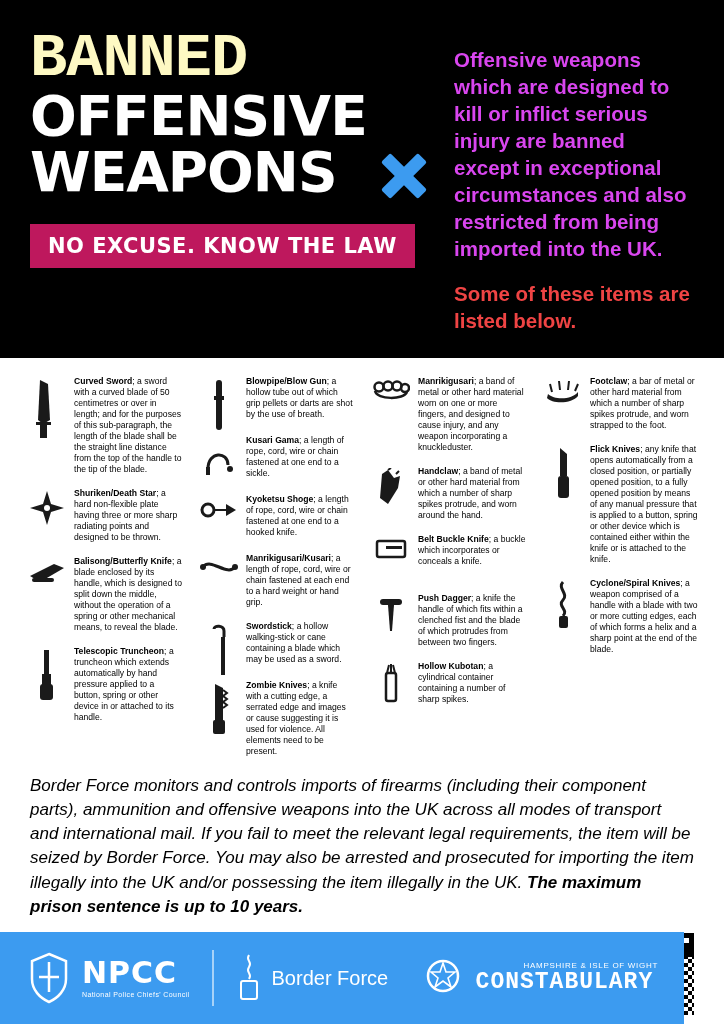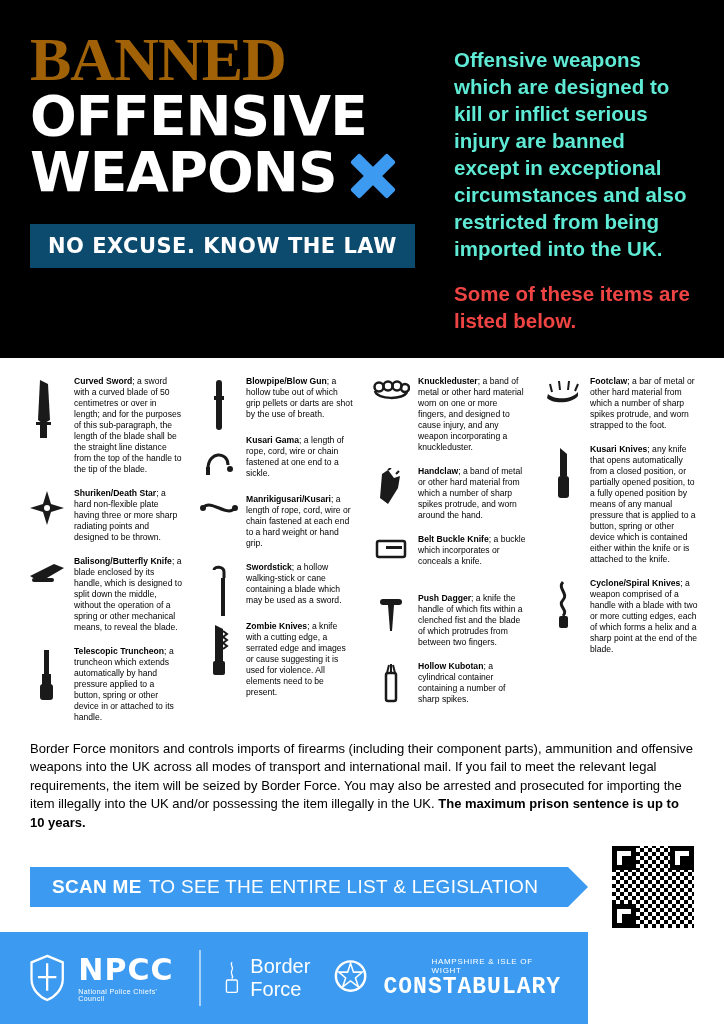--- a/index.html
+++ b/index.html
@@ -18,70 +18,70 @@
   
   .header {
     position: relative;
     background: #000000;
     height: 358px;
     padding: 24px 30px 0 30px;
     display: flex;
   }
   .header-left { width: 400px; position: relative; }
   .banned-line {
-    color: #a16207;
-    font-family: Liberation Serif, serif;
+    color: #fef9c3;
+    font-family: Liberation Mono, monospace;
     font-weight: bold;
     font-size: 62px;
     line-height: 0.95;
     letter-spacing: -1px;
     margin-top: 6px;
   }
   .offensive-line, .weapons-line {
     color: #ffffff;
     font-family: "DejaVu Sans", sans-serif;
     font-weight: bold;
     font-size: 55px;
     line-height: 1.0;
     letter-spacing: -1px;
   }
-  .weapons-row { display: flex; align-items: center; }
+  .weapons-row { display: flex; align-items: center; justify-content: space-between; }
   .x-mark {
     position: relative;
     width: 52px; height: 52px;
     margin-left: 10px; margin-top: 6px;
   }
   .x-mark span {
     position: absolute; top: 50%; left: 0;
     width: 52px; height: 13px;
     background: #3c9bf0;
     border-radius: 2px;
   }
   .x-mark span:first-child { transform: translateY(-50%) rotate(45deg); }
   .x-mark span:last-child  { transform: translateY(-50%) rotate(-45deg); }
 
   .no-excuse {
     display: inline-block;
-    background: #0c4a6e;
+    background: #be185d;
     color: #ffffff;
     font-family: "DejaVu Sans", sans-serif;
     font-weight: bold;
     font-size: 21px;
     letter-spacing: 0.5px;
     padding: 10px 18px 10px 18px;
     margin-top: 22px;
   }
 
   .header-right {
     flex: 1;
     padding-top: 22px;
     padding-left: 24px;
   }
   .hdr-para {
-    color: #5eead4;
+    color: #d946ef;
     font-size: 20.5px;
     line-height: 1.32;
     font-weight: 600;
   }
   .hdr-sub {
     color: #ef4444;
     font-size: 20.5px;
     line-height: 1.32;
     font-weight: 600;
     margin-top: 18px;
@@ -114,23 +114,24 @@
   .item-text {
     font-size: 8.6px;
     line-height: 1.28;
     color: #000000;
   }
   .item-text b { font-weight: bold; }
 
   
   .legal {
     padding: 4px 30px 0 30px;
-    font-size: 13px;
+    font-size: 17px;
     line-height: 1.42;
     color: #000;
+    font-style: italic;
   }
   .legal b { font-weight: bold; }
 
   .scan-row {
     display: flex;
     align-items: center;
     padding: 14px 30px 0 30px;
   }
   .scan-banner {
     position: relative;
@@ -179,21 +180,21 @@
     font-size: 14.5px;
     line-height: 1.5;
     color: #000;
   }
   .report b { font-weight: bold; }
 
   
   .bottom {
     position: absolute;
     left: 0; bottom: 0;
-    width: 588px;
+    width: 684px;
     height: 92px;
     background: #3c9bf0;
     display: flex;
     align-items: center;
     padding: 0 26px;
     color: #ffffff;
   }
   .npcc { display: flex; align-items: center; }
   .npcc-text { margin-left: 10px; }
   .npcc-name {
@@ -308,20 +309,30 @@
           <svg width="34" height="40" viewBox="0 0 34 40">
               <path d="M6 32 C6 14, 26 14, 26 28" stroke="#1a1a1a" stroke-width="3" fill="none"></path>
               <rect x="4" y="30" width="4" height="8" fill="#1a1a1a"></rect>
               <circle cx="28" cy="32" r="3" fill="#1a1a1a"></circle>
             </svg>
         </div>
         <div class="item-text"><b>Kusari Gama</b><span>; a length of rope, cord, wire or chain fastened at one end to a sickle.</span></div>
       </div>
       <div class="item">
         <div class="item-icon">
+          <svg width="38" height="28" viewBox="0 0 38 28">
+              <circle cx="8" cy="14" r="6" stroke="#1a1a1a" stroke-width="3" fill="none"></circle>
+              <path d="M14 14 L26 14" stroke="#1a1a1a" stroke-width="2"></path>
+              <path d="M26 8 L36 14 L26 20 Z" fill="#1a1a1a"></path>
+            </svg>
+        </div>
+        <div class="item-text"><b>Kyoketsu Shoge</b><span>; a length of rope, cord, wire or chain fastened at one end to a hooked knife.</span></div>
+      </div>
+      <div class="item">
+        <div class="item-icon">
           <svg width="40" height="24" viewBox="0 0 40 24">
               <path d="M4 12 C12 2, 28 22, 36 12" stroke="#1a1a1a" stroke-width="3" fill="none"></path>
               <circle cx="4" cy="12" r="3" fill="#1a1a1a"></circle>
               <circle cx="36" cy="12" r="3" fill="#1a1a1a"></circle>
             </svg>
         </div>
         <div class="item-text"><b>Manrikigusari/Kusari</b><span>; a length of rope, cord, wire or chain fastened at each end to a hard weight or hand grip.</span></div>
       </div>
       <div class="item">
         <div class="item-icon">
@@ -350,21 +361,21 @@
           <svg width="38" height="26" viewBox="0 0 38 26">
               <g fill="none" stroke="#1a1a1a" stroke-width="2.5">
                 <circle cx="7" cy="9" r="4.5"></circle>
                 <circle cx="16" cy="8" r="4.5"></circle>
                 <circle cx="25" cy="8" r="4.5"></circle>
                 <circle cx="33" cy="10" r="4"></circle>
                 <path d="M3 13 C5 22, 32 22, 35 14"></path>
               </g>
             </svg>
         </div>
-        <div class="item-text"><b>Knuckleduster</b><span>; a band of metal or other hard material worn on one or more fingers, and designed to cause injury, and any weapon incorporating a knuckleduster.</span></div>
+        <div class="item-text"><b>Manrikigusari</b><span>; a band of metal or other hard material worn on one or more fingers, and designed to cause injury, and any weapon incorporating a knuckleduster.</span></div>
       </div>
       <div class="item">
         <div class="item-icon">
           <svg width="34" height="44" viewBox="0 0 34 44">
               <path d="M8 6 L14 2 L20 10 L26 8 L24 20 L14 36 L6 30 Z" fill="#1a1a1a"></path>
               <path d="M14 2 l3 -2 M22 6 l3 -3" stroke="#1a1a1a" stroke-width="2"></path>
             </svg>
         </div>
         <div class="item-text"><b>Handclaw</b><span>; a band of metal or other hard material from which a number of sharp spikes protrude, and worn around the hand.</span></div>
       </div>
@@ -407,21 +418,21 @@
         </div>
         <div class="item-text"><b>Footclaw</b><span>; a bar of metal or other hard material from which a number of sharp spikes protrude, and worn strapped to the foot.</span></div>
       </div>
       <div class="item">
         <div class="item-icon">
           <svg width="30" height="56" viewBox="0 0 30 56">
               <path d="M12 2 L19 8 L19 30 L12 30 Z" fill="#1a1a1a"></path>
               <rect x="10" y="30" width="11" height="22" rx="3" fill="#1a1a1a"></rect>
             </svg>
         </div>
-        <div class="item-text"><b>Kusari Knives</b><span>; any knife that opens automatically from a closed position, or partially opened position, to a fully opened position by means of any manual pressure that is applied to a button, spring or other device which is contained either within the knife or is attached to the knife.</span></div>
+        <div class="item-text"><b>Flick Knives</b><span>; any knife that opens automatically from a closed position, or partially opened position, to a fully opened position by means of any manual pressure that is applied to a button, spring or other device which is contained either within the knife or is attached to the knife.</span></div>
       </div>
       <div class="item">
         <div class="item-icon">
           <svg width="26" height="50" viewBox="0 0 26 50">
               <path d="M13 2 C7 8, 19 14, 13 20 C7 26, 19 30, 13 36" stroke="#1a1a1a" stroke-width="3" fill="none"></path>
               <rect x="9" y="36" width="9" height="12" rx="2" fill="#1a1a1a"></rect>
             </svg>
         </div>
         <div class="item-text"><b>Cyclone/Spiral Knives</b><span>; a weapon comprised of a handle with a blade with two or more cutting edges, each of which forms a helix and a sharp point at the end of the blade.</span></div>
       </div>

